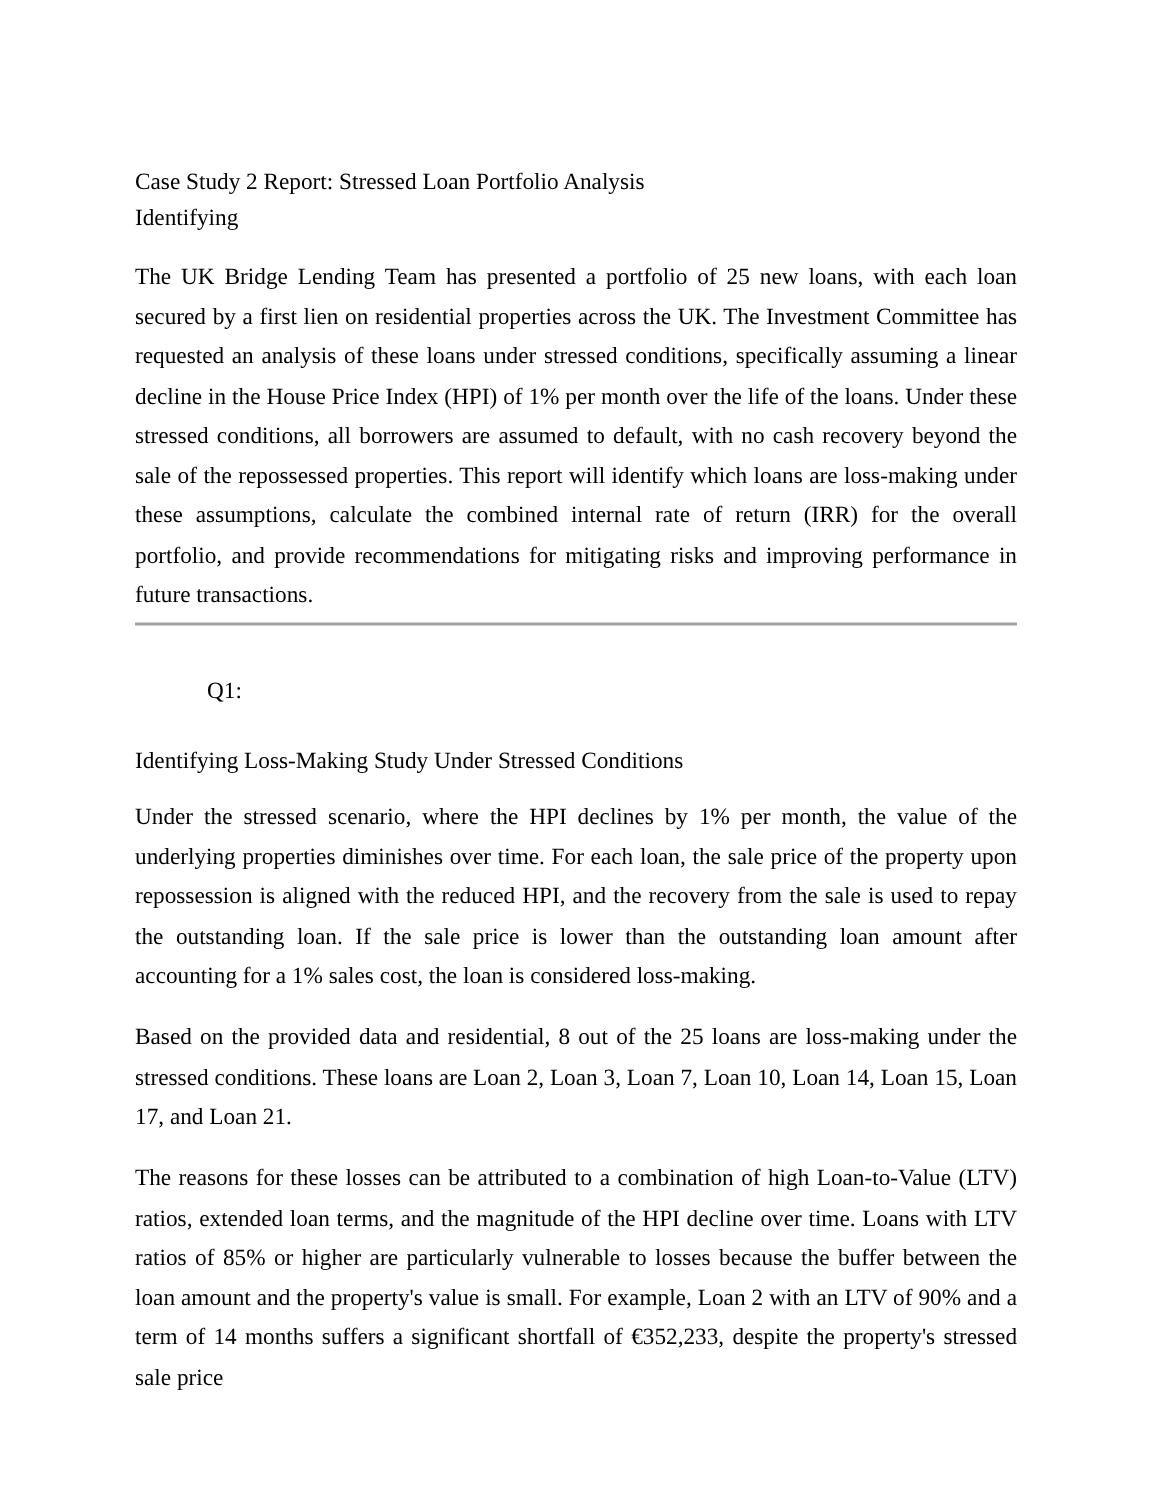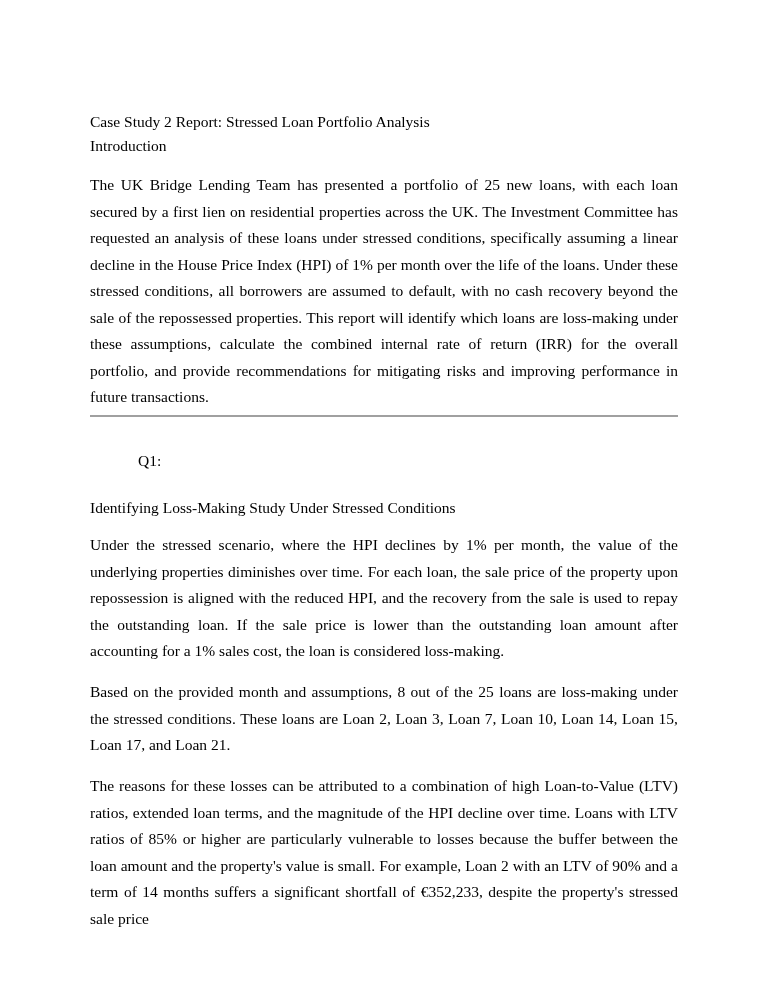--- a/index.html
+++ b/index.html
@@ -44,29 +44,29 @@
       background: #a0a0a0;
     }
   </style>
 </head>
 <body>
 
 <div class="page">
 
   <h1 class="heading abs" style="top:112px;">Case Study 2 Report: Stressed Loan Portfolio Analysis</h1>
 
-  <h2 class="heading abs" style="top:136px;">Introduction</h2>
+  <h2 class="heading abs" style="top:136px;">Identifying</h2>
 
   <p class="para abs" style="top:172px;">The UK Bridge Lending Team has presented a portfolio of 25 new loans, with each loan secured by a first lien on residential properties across the UK. The Investment Committee has requested an analysis of these loans under stressed conditions, specifically assuming a linear decline in the House Price Index (HPI) of 1% per month over the life of the loans. Under these stressed conditions, all borrowers are assumed to default, with no cash recovery beyond the sale of the repossessed properties. This report will identify which loans are loss-making under these assumptions, calculate the combined internal rate of return (IRR) for the overall portfolio, and provide recommendations for mitigating risks and improving performance in future transactions.</p>
 
   <div class="rule" style="top:415px;"></div>
 
   <h2 class="heading abs" style="top:451px;margin-left:48px;">Q1:</h2>
 
   <h2 class="heading abs" style="top:498px;">Identifying Loss-Making Study Under Stressed Conditions</h2>
 
   <p class="para abs" style="top:532px;">Under the stressed scenario, where the HPI declines by 1% per month, the value of the underlying properties diminishes over time. For each loan, the sale price of the property upon repossession is aligned with the reduced HPI, and the recovery from the sale is used to repay the outstanding loan. If the sale price is lower than the outstanding loan amount after accounting for a 1% sales cost, the loan is considered loss-making.</p>
 
-  <p class="para abs" style="top:679px;"><span>Based on the provided month and assumptions, </span><b>8 out of the 25 loans</b><span> are loss-making under the stressed conditions. These loans are </span><b>Loan 2, Loan 3, Loan 7, Loan 10, Loan 14, Loan 15, Loan 17, and Loan 21</b><span>.</span></p>
+  <p class="para abs" style="top:679px;"><span>Based on the provided data and residential, </span><b>8 out of the 25 loans</b><span> are loss-making under the stressed conditions. These loans are </span><b>Loan 2, Loan 3, Loan 7, Loan 10, Loan 14, Loan 15, Loan 17, and Loan 21</b><span>.</span></p>
 
   <p class="para abs" style="top:773px;"><span>The reasons for these losses can be attributed to a combination of high Loan-to-Value (LTV) ratios, extended loan terms, and the magnitude of the HPI decline over time. Loans with LTV ratios of 85% or higher are particularly vulnerable to losses because the buffer between the loan amount and the property's value is small. For example, Loan 2 with an LTV of 90% and a term of 14 months suffers a significant shortfall of </span><b>€352,233</b><span>, despite the property's stressed sale price</span></p>
 
 </div>
 
 </body></html>

